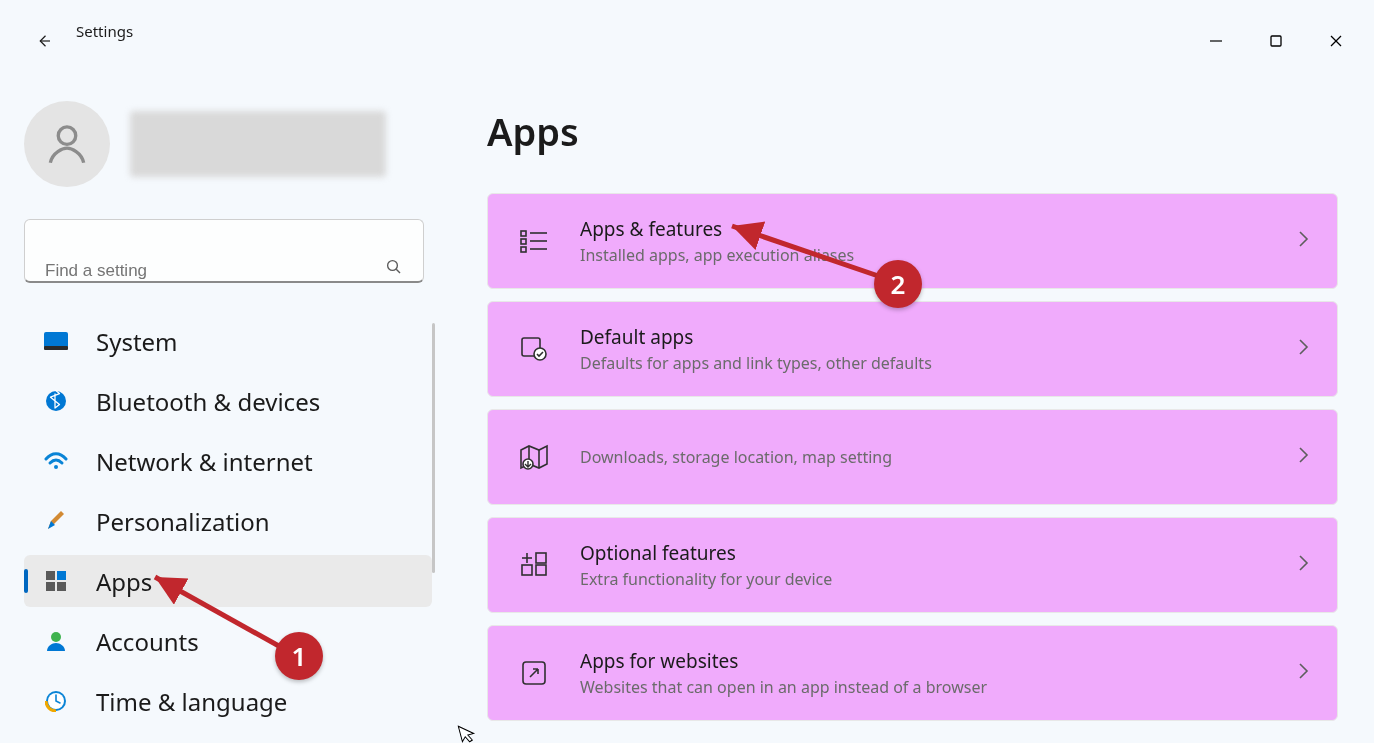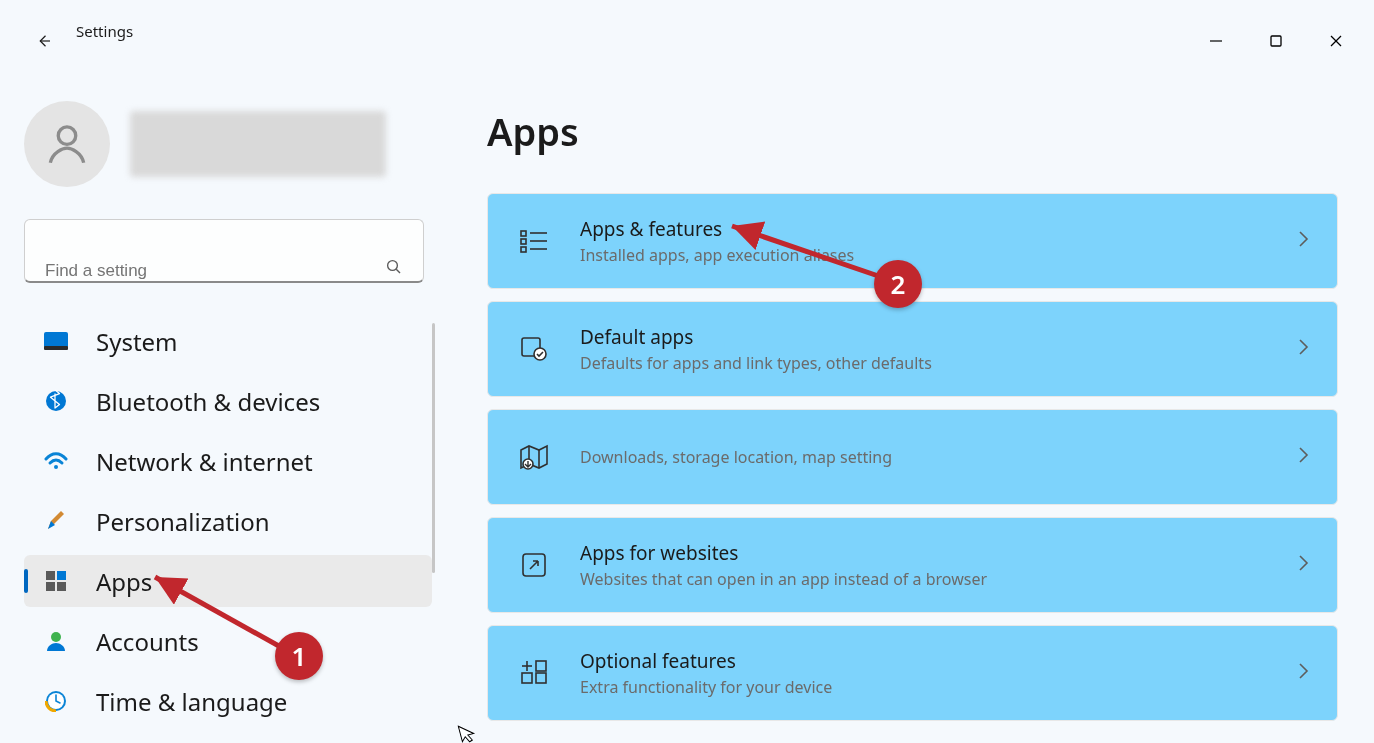--- a/index.html
+++ b/index.html
@@ -150,21 +150,21 @@
     font-size: 38px;
     font-weight: 600;
     margin-bottom: 36px;
   }
   .cards {
     display: flex;
     flex-direction: column;
     gap: 12px;
   }
   .card {
-    background: #7dd3fc;
+    background: #f0abfc;
     border: 1px solid #e8e8e8;
     border-radius: 6px;
     height: 96px;
     display: flex;
     align-items: center;
     padding: 0 28px;
     gap: 28px;
     cursor: default;
   }
   .card-icon {
@@ -413,48 +413,48 @@
         <span class="card-chev">
           <svg width="12" height="18" viewBox="0 0 12 18" fill="none" stroke="currentColor" stroke-width="1.6">
               <path d="M3 2l7 7-7 7"></path>
             </svg>
         </span>
       </div>
 
       <div class="card">
         <span class="card-icon">
           <svg width="28" height="28" viewBox="0 0 28 28" fill="none" stroke="currentColor" stroke-width="1.6">
-              <rect x="3" y="3" width="22" height="22" rx="3"></rect>
-              <path d="M10 18l8-8m0 0h-5m5 0v5"></path>
-            </svg>
-        </span>
-        <div class="card-body">
-          <div class="card-title">Apps for websites</div>
-          <div class="card-sub">Websites that can open in an app instead of a browser</div>
-        </div>
-        <span class="card-chev">
-          <svg width="12" height="18" viewBox="0 0 12 18" fill="none" stroke="currentColor" stroke-width="1.6">
-              <path d="M3 2l7 7-7 7"></path>
-            </svg>
-        </span>
-      </div>
-
-      <div class="card">
-        <span class="card-icon">
-          <svg width="28" height="28" viewBox="0 0 28 28" fill="none" stroke="currentColor" stroke-width="1.6">
               <rect x="2" y="14" width="10" height="10"></rect>
               <rect x="16" y="14" width="10" height="10"></rect>
               <rect x="16" y="2" width="10" height="10"></rect>
               <line x1="7" y1="2" x2="7" y2="12"></line>
               <line x1="2" y1="7" x2="12" y2="7"></line>
             </svg>
         </span>
         <div class="card-body">
           <div class="card-title">Optional features</div>
           <div class="card-sub">Extra functionality for your device</div>
+        </div>
+        <span class="card-chev">
+          <svg width="12" height="18" viewBox="0 0 12 18" fill="none" stroke="currentColor" stroke-width="1.6">
+              <path d="M3 2l7 7-7 7"></path>
+            </svg>
+        </span>
+      </div>
+
+      <div class="card">
+        <span class="card-icon">
+          <svg width="28" height="28" viewBox="0 0 28 28" fill="none" stroke="currentColor" stroke-width="1.6">
+              <rect x="3" y="3" width="22" height="22" rx="3"></rect>
+              <path d="M10 18l8-8m0 0h-5m5 0v5"></path>
+            </svg>
+        </span>
+        <div class="card-body">
+          <div class="card-title">Apps for websites</div>
+          <div class="card-sub">Websites that can open in an app instead of a browser</div>
         </div>
         <span class="card-chev">
           <svg width="12" height="18" viewBox="0 0 12 18" fill="none" stroke="currentColor" stroke-width="1.6">
               <path d="M3 2l7 7-7 7"></path>
             </svg>
         </span>
       </div>
 
     </div>
   </div>

